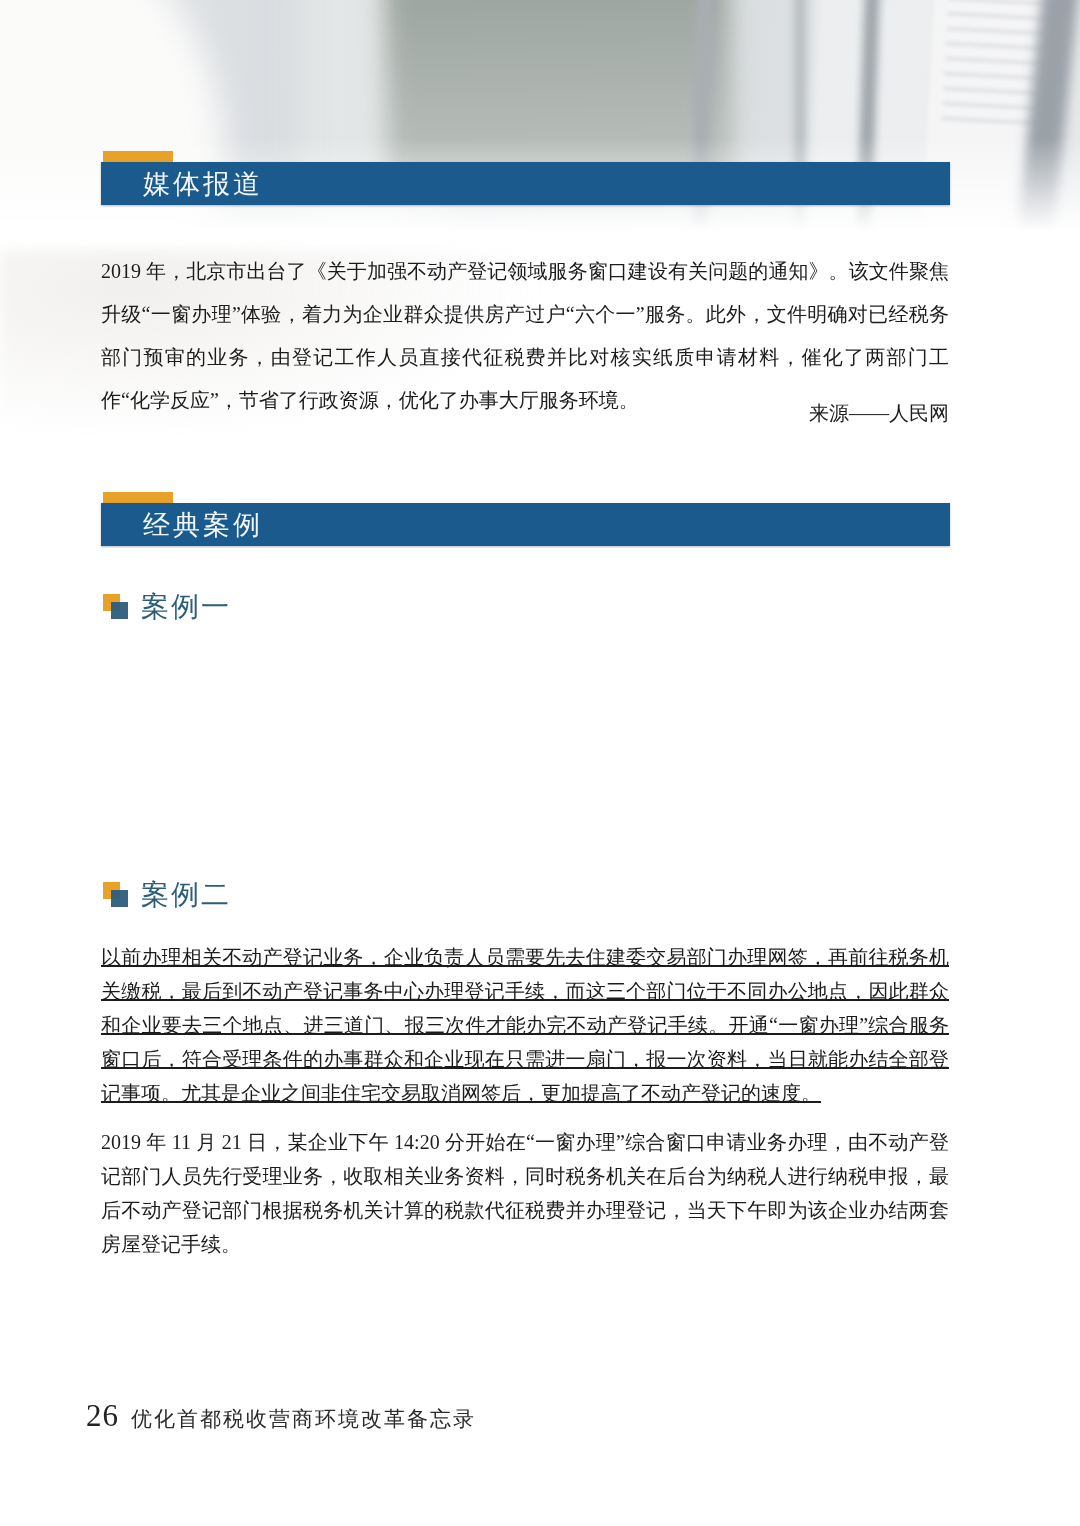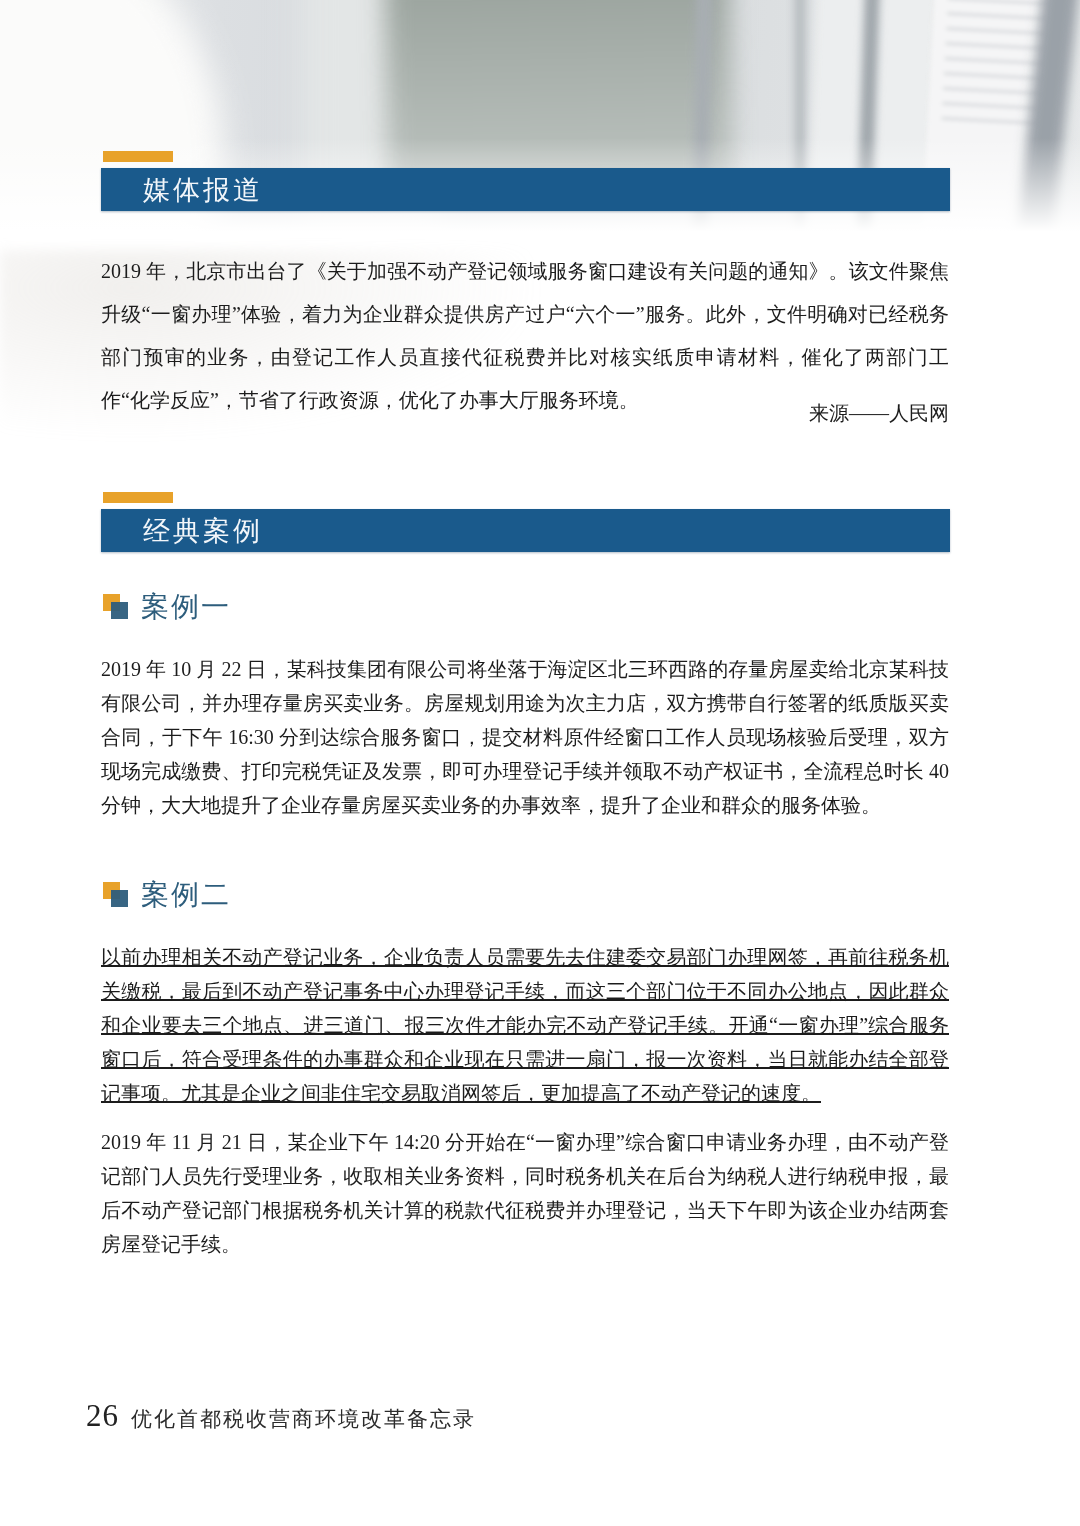--- a/index.html
+++ b/index.html
@@ -39,21 +39,21 @@
     background:radial-gradient(ellipse at 22% 18%,rgba(208,203,196,.30),rgba(208,203,196,0) 62%);
     filter:blur(6px);
   }
 
   
   .banner{position:absolute;left:101px;width:849px;}
   .banner-media{top:151px;}
   .banner-cases{top:492px;}
   .banner-tab{position:absolute;left:2px;top:0;width:70px;height:11px;background:var(--accent_orange,#e8a22a);}
   .banner-bar{
-    position:absolute;left:0;top:17px;width:849px;height:43px;
+    position:absolute;left:0;top:11px;width:849px;height:43px;
     background:var(--banner_blue,#1a5a8c);
     box-shadow:0 1px 2px rgba(30,60,90,.35);
     display:flex;align-items:center;
   }
   .banner-bar span{
     color:#f2f6fa;font-size:27px;letter-spacing:3px;padding-left:42px;
     font-family:"Liberation Serif","DejaVu Serif",serif;
   }
 
   
@@ -126,21 +126,20 @@
     </div>
   </section>
 
   <div class="case-heading case1-heading">
     <span class="bullet">
       <i class="sq-o"></i>
       <i class="sq-b"></i>
     </span>
     <span class="case-title">案例一</span>
   </div>
-  <p class="body-para case1-para">2019 年 10 月 22 日，某科技集团有限公司将坐落于海淀区北三环西路的存量房屋卖给北京某科技有限公司，并办理存量房买卖业务。房屋规划用途为次主力店，双方携带自行签署的纸质版买卖合同，于下午 16:30 分到达综合服务窗口，提交材料原件经窗口工作人员现场核验后受理，双方现场完成缴费、打印完税凭证及发票，即可办理登记手续并领取不动产权证书，全流程总时长 40 分钟，大大地提升了企业存量房屋买卖业务的办事效率，提升了企业和群众的服务体验。</p>
 
   <div class="case-heading case2-heading">
     <span class="bullet">
       <i class="sq-o"></i>
       <i class="sq-b"></i>
     </span>
     <span class="case-title">案例二</span>
   </div>
   <p class="body-para case2-para1">以前办理相关不动产登记业务，企业负责人员需要先去住建委交易部门办理网签，再前往税务机关缴税，最后到不动产登记事务中心办理登记手续，而这三个部门位于不同办公地点，因此群众和企业要去三个地点、进三道门、报三次件才能办完不动产登记手续。开通“一窗办理”综合服务窗口后，符合受理条件的办事群众和企业现在只需进一扇门，报一次资料，当日就能办结全部登记事项。尤其是企业之间非住宅交易取消网签后，更加提高了不动产登记的速度。</p>
   <p class="body-para case2-para2">2019 年 11 月 21 日，某企业下午 14:20 分开始在“一窗办理”综合窗口申请业务办理，由不动产登记部门人员先行受理业务，收取相关业务资料，同时税务机关在后台为纳税人进行纳税申报，最后不动产登记部门根据税务机关计算的税款代征税费并办理登记，当天下午即为该企业办结两套房屋登记手续。</p>

